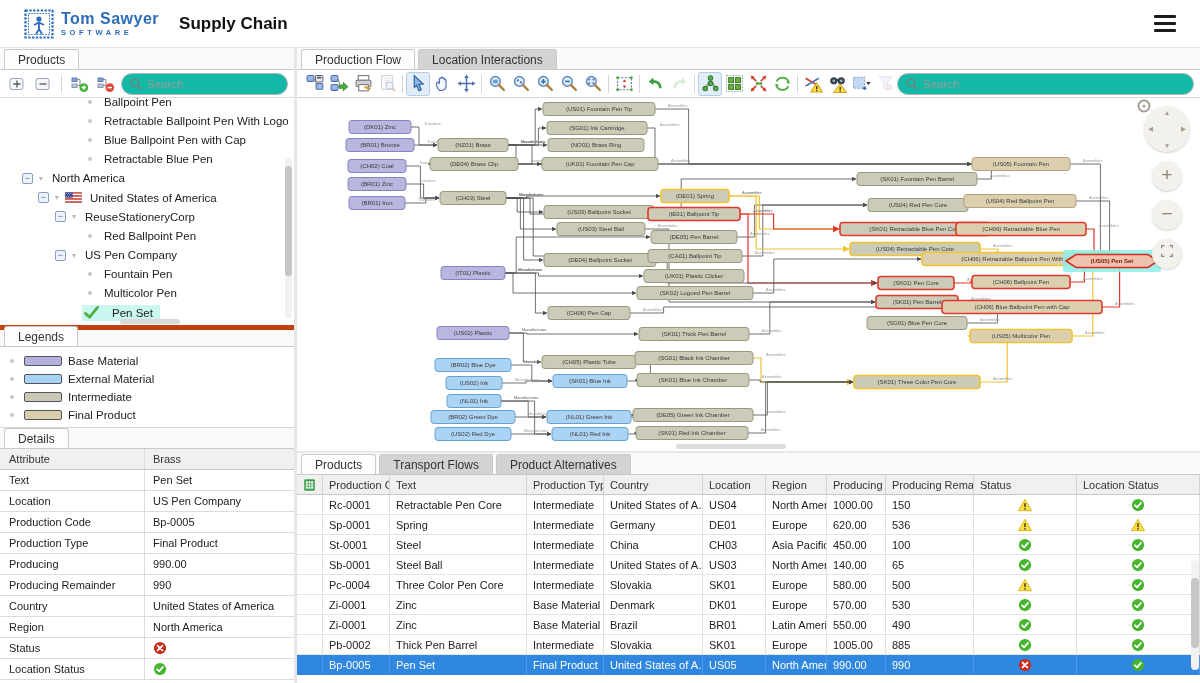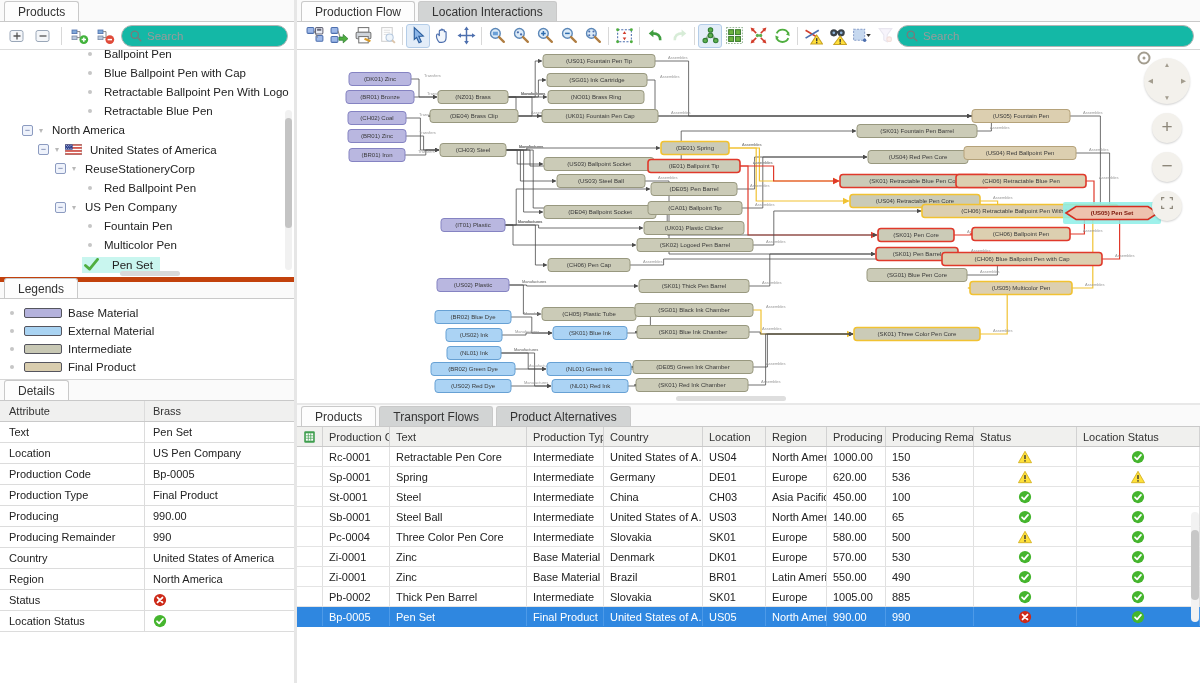--- a/index.html
+++ b/index.html
@@ -90,20 +90,40 @@
   .bcell.center { justify-content:center; }
   .btrow.selected { background:#2f87e0; color:#fff; border-bottom-color:#2f87e0; }
   .btrow.selected .bcell { border-right-color:#4d9ae8; }
   .bt-vscroll { position:absolute; right:1px; top:85px; width:8px; height:110px; background:#f2f2f2; border-radius:4px; }
   .bt-vscroll i { display:block; width:8px; height:70px; background:#c7c7c7; border-radius:4px; margin-top:18px; }
 </style>
 </head>
 <body>
 
 <div class="app">
+  <header>
+    <div class="logo">
+      <svg class="logo-mark" viewBox="0 0 30 30">
+        <rect x="1.5" y="1.5" width="27" height="27" fill="#fff" stroke="#2d6db8" stroke-width="2.2" stroke-dasharray="2.4 1.4"></rect>
+        <rect x="4.5" y="4.5" width="21" height="21" fill="none" stroke="#2d6db8" stroke-width="1" stroke-dasharray="1.6 1.2"></rect>
+        <circle cx="15" cy="10" r="2.6" fill="#2d6db8"></circle>
+        <path d="M15 12.5 L15 20 M10 16 L15 13.5 L20 16 M12 25 L15 20 L18 25" stroke="#2d6db8" stroke-width="1.8" fill="none"></path>
+      </svg>
+      <div class="logo-text">
+        <div class="logo-line1">Tom Sawyer</div>
+        <div class="logo-line2">SOFTWARE</div>
+      </div>
+    </div>
+    <div class="app-title">Supply Chain</div>
+    <div class="hamburger">
+        <i></i>
+        <i></i>
+        <i></i>
+      </div>
+  </header>
 
   <div class="content">
     <aside class="left">
       <div class="tabstrip">
         <div class="tab active">Products</div>
       </div>
       <div class="ptoolbar" id="ptoolbar">
         <div class="tbicon">
             <svg width="18" height="18" viewBox="0 0 18 18">
               <rect x="2" y="3.5" width="13" height="11" rx="2" fill="#f4f6f9" stroke="#9aa7b8"></rect>
@@ -146,26 +166,26 @@
       <div class="tree">
         <div class="tree-inner" id="tree">
             <div class="trow">
               <span style="display:inline-block;width:88px;flex:0 0 88px"></span>
               <span class="bullet"></span>
               <span class="lbl">Ballpoint Pen</span>
             </div>
             <div class="trow">
               <span style="display:inline-block;width:88px;flex:0 0 88px"></span>
               <span class="bullet"></span>
-              <span class="lbl">Blue Ballpoint Pen with Cap</span>
+              <span class="lbl">Retractable Ballpoint Pen With Logo</span>
             </div>
             <div class="trow">
               <span style="display:inline-block;width:88px;flex:0 0 88px"></span>
               <span class="bullet"></span>
-              <span class="lbl">Retractable Ballpoint Pen With Logo</span>
+              <span class="lbl">Blue Ballpoint Pen with Cap</span>
             </div>
             <div class="trow">
               <span style="display:inline-block;width:88px;flex:0 0 88px"></span>
               <span class="bullet"></span>
               <span class="lbl">Retractable Blue Pen</span>
             </div>
             <div class="trow">
               <span style="display:inline-block;width:22px;flex:0 0 22px"></span>
               <span class="minusbox">−</span>
               <span class="chev">▾</span>

